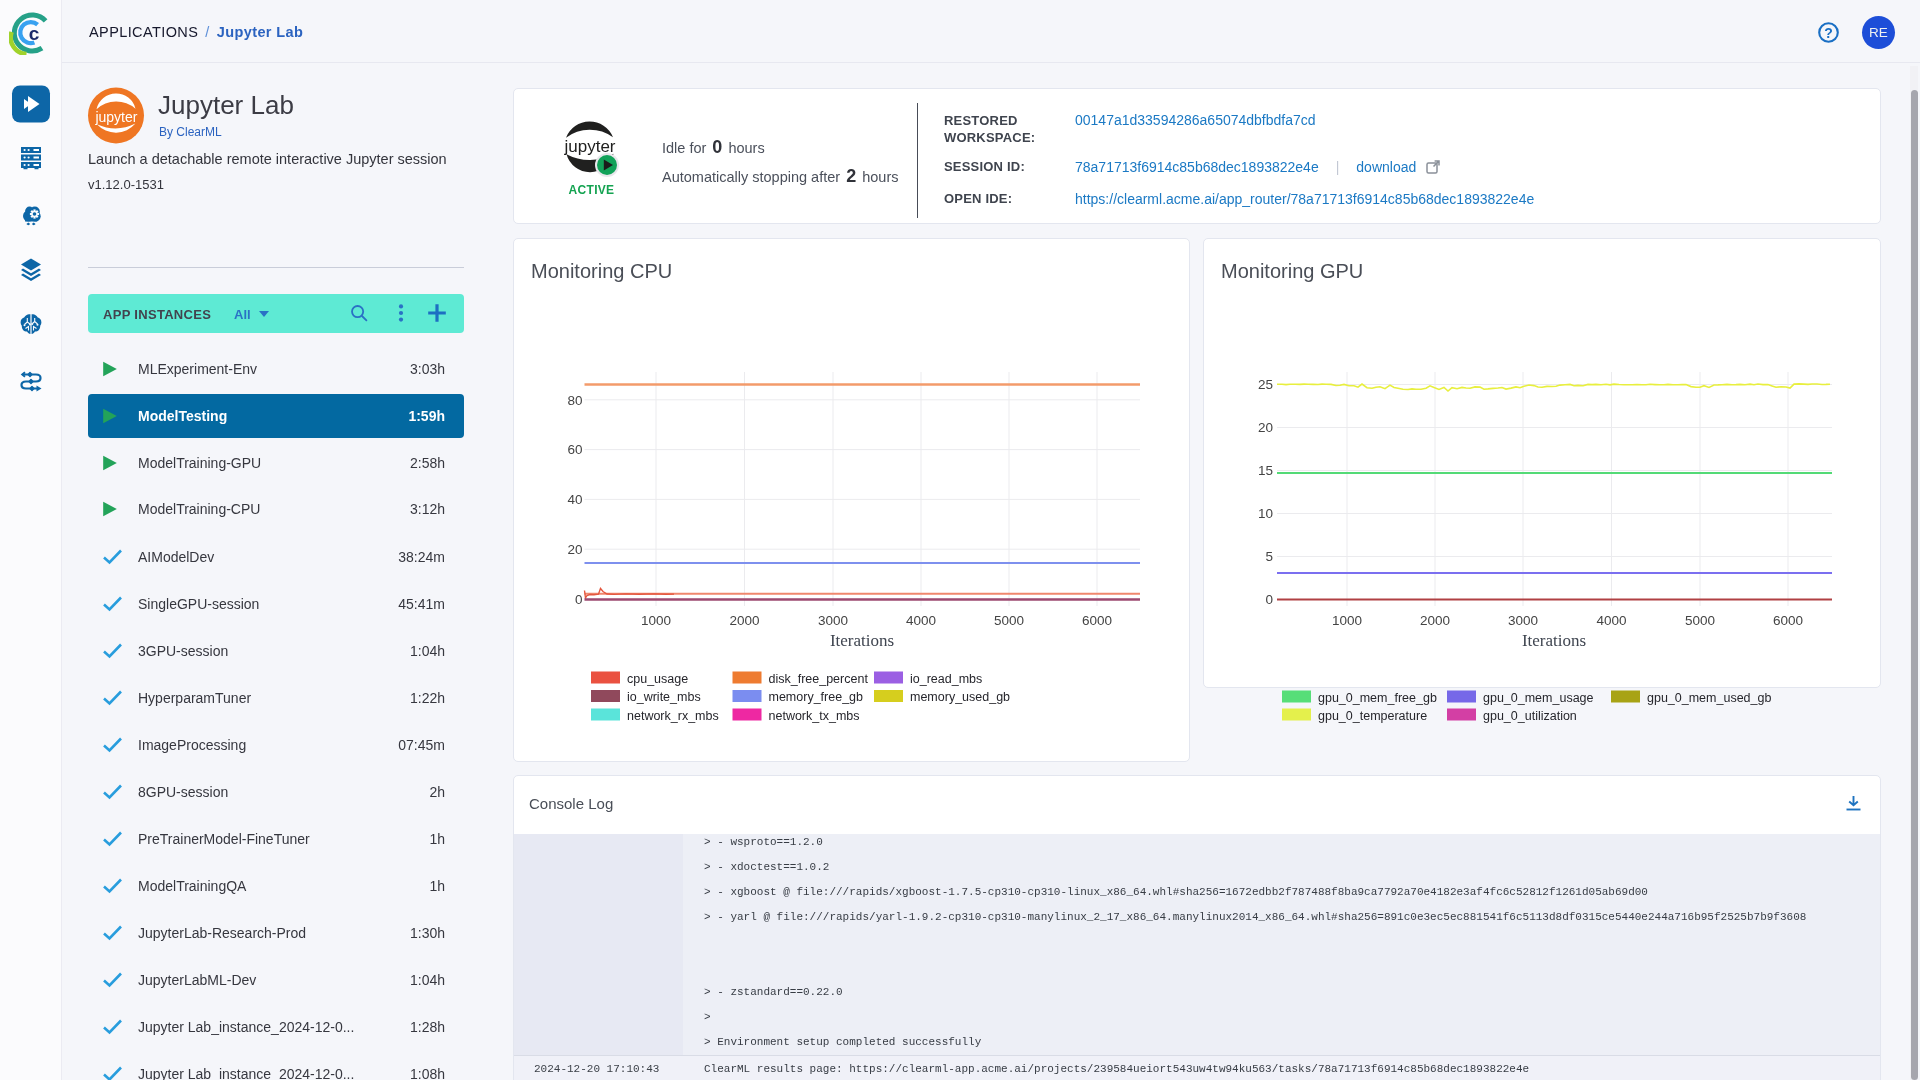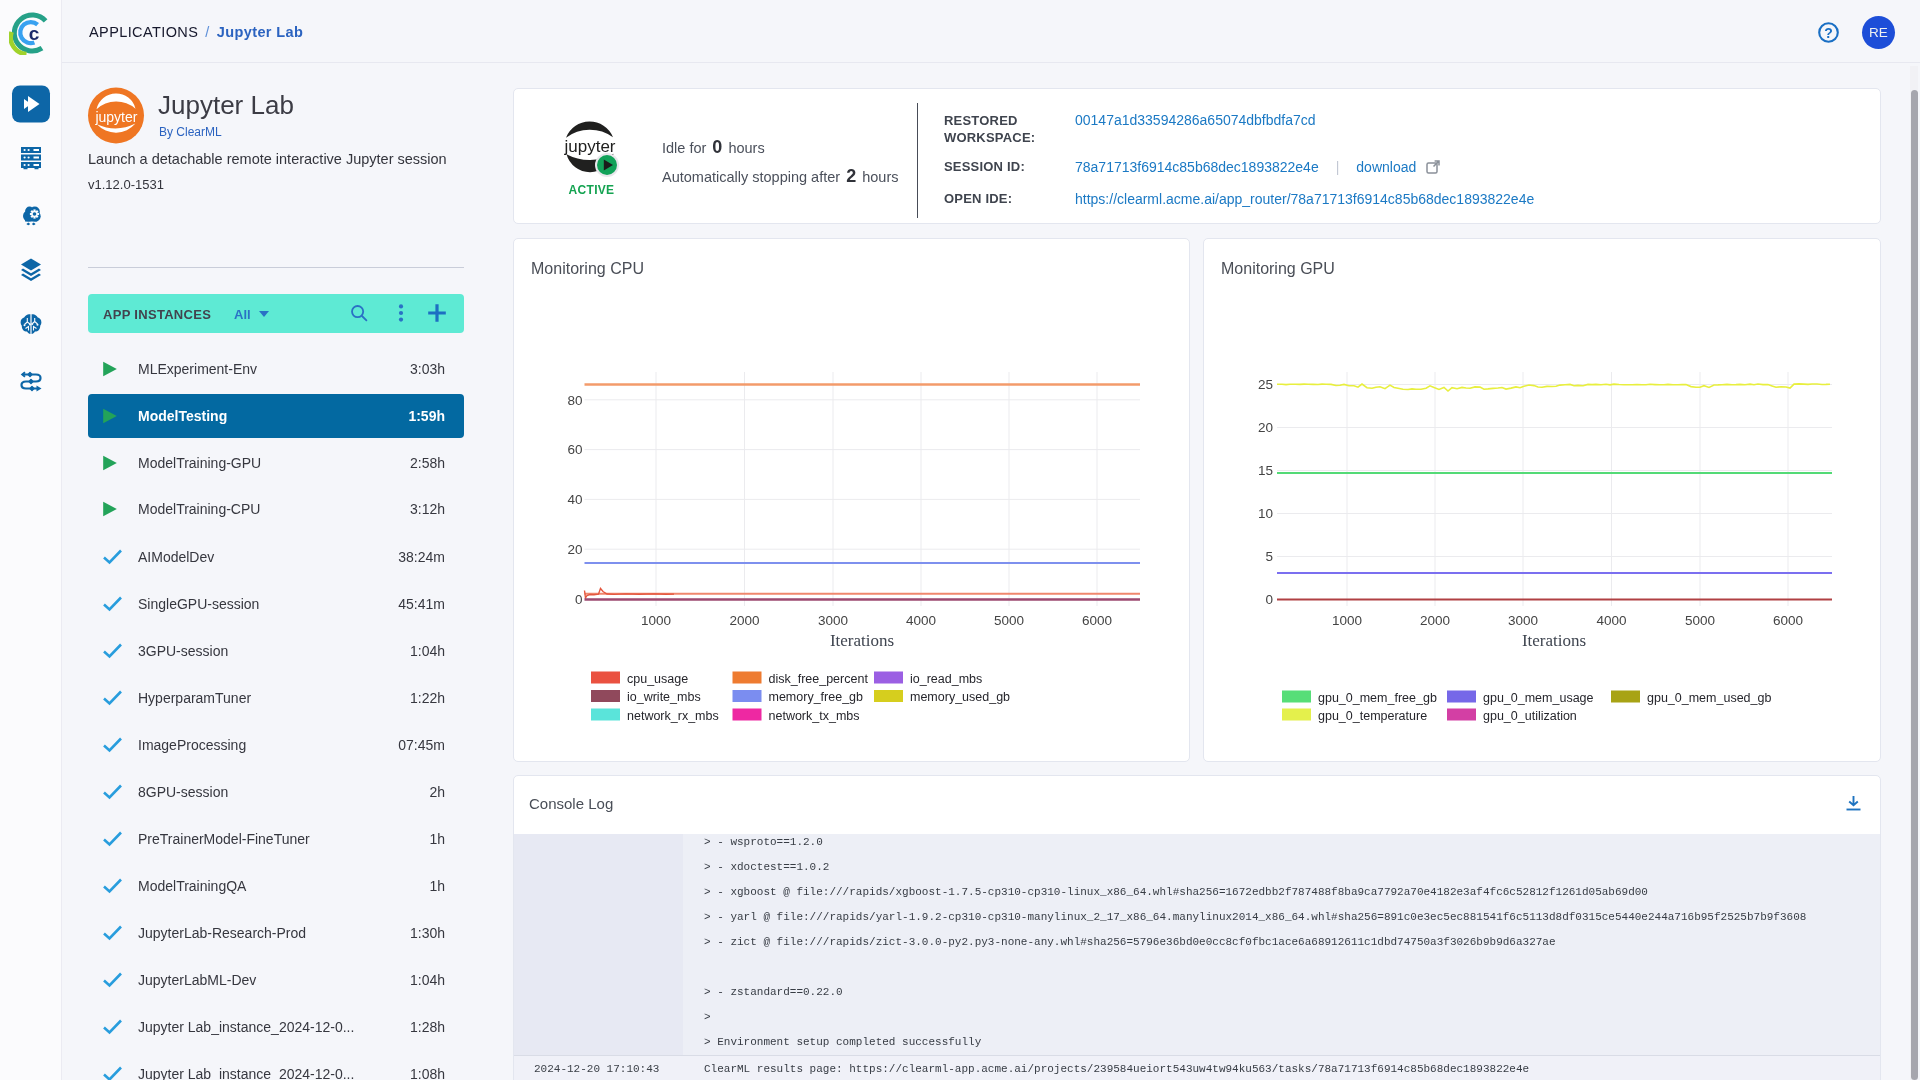--- a/index.html
+++ b/index.html
@@ -44,21 +44,21 @@
   #console .title { position:absolute; left:15px; top:19px; font-size:15px; color:#494e57; }
   .logrow { position:absolute; left:190px; font-family:"Liberation Mono", monospace; font-size:11px; color:#373c44; white-space:pre; transform:translateY(-50%); }
   #gutter { position:absolute; left:0; top:58px; width:169px; height:221px; background:#e7e9f3; }
   #logbg  { position:absolute; left:169px; top:58px; width:1197px; height:221px; background:#edeff6; }
   #lastrow { position:absolute; left:0; top:279px; width:1366px; height:49px; background:#f0f1f8; border-top:1px solid #d9dce6;}
   #lastrow .ts { position:absolute; left:20px; top:7px; font-family:"Liberation Mono", monospace; font-size:11px; color:#3c4148;}
   #lastrow .tx { position:absolute; left:190px; top:7px; font-family:"Liberation Mono", monospace; font-size:11px; color:#373c44; white-space:pre;}
   
   #sbar { left:1910px; top:66px; width:8px; height:1014px; background:#f1f1f5; }
   #sbar .thumb { position:absolute; left:0.5px; top:24px; width:7px; height:990px; background:#a6a6ae; border-radius:4px;}
-  .chtitle { position:absolute; left:17px; top:21px; font-size:16px; color:#4a4e57; }
+  .chtitle { position:absolute; left:17px; top:21px; font-size:20px; color:#4a4e57; }
 </style>
 </head>
 <body>
 <div class="abs" id="topbar"></div>
 <div class="abs" id="rail"></div>
 <div class="abs" id="crumb">APPLICATIONS<span class="sep">/</span><span class="cur">Jupyter Lab</span></div>
 
 <svg class="abs railicon" style="top:33px" width="44" height="44" viewBox="0 0 44 44">
 <path d="M36.6,9.9 A18,18 0 1 0 33,37.2" fill="none" stroke="#26a188" stroke-width="5"></path>
 <path d="M28.6,13.6 A10.5,10.5 0 1 0 25.4,31.4" fill="none" stroke="#38a1f0" stroke-width="4.3"></path>
@@ -361,21 +361,21 @@
 <text x="254.5" y="462" font-size="12.5" fill="#26262c" font-family="Liberation Sans">memory_free_gb</text>
 <rect x="360" y="451" width="29" height="12" fill="#d6ce1e"></rect>
 <text x="396" y="462" font-size="12.5" fill="#26262c" font-family="Liberation Sans">memory_used_gb</text>
 <rect x="77" y="469.5" width="29" height="12" fill="#5ae4da"></rect>
 <text x="113" y="480.5" font-size="12.5" fill="#26262c" font-family="Liberation Sans">network_rx_mbs</text>
 <rect x="218.5" y="469.5" width="29" height="12" fill="#ee28a2"></rect>
 <text x="254.5" y="480.5" font-size="12.5" fill="#26262c" font-family="Liberation Sans">network_tx_mbs</text>
     </svg>
 </div>
 
-<div class="card" id="gpu" style="left:1203px;top:238px;width:678px;height:524px;text-decoration:underline;">
+<div class="card" id="gpu" style="left:1203px;top:238px;width:678px;height:450px;text-decoration:underline;">
   <div class="chtitle">Monitoring GPU</div>
   <svg id="gpusvg" width="676" height="522" viewBox="0 0 676 522">
       <line x1="143" y1="133" x2="143" y2="367" stroke="#ebebee" stroke-width="1"></line>
 <line x1="231" y1="133" x2="231" y2="367" stroke="#ebebee" stroke-width="1"></line>
 <line x1="319" y1="133" x2="319" y2="367" stroke="#ebebee" stroke-width="1"></line>
 <line x1="407.5" y1="133" x2="407.5" y2="367" stroke="#ebebee" stroke-width="1"></line>
 <line x1="496" y1="133" x2="496" y2="367" stroke="#ebebee" stroke-width="1"></line>
 <line x1="584" y1="133" x2="584" y2="367" stroke="#ebebee" stroke-width="1"></line>
 <line x1="73" y1="145.5" x2="628" y2="145.5" stroke="#ebebee" stroke-width="1"></line>
 <text x="69" y="150.2" font-size="13.5" fill="#444" text-anchor="end" font-family="Liberation Sans">25</text>
@@ -418,21 +418,20 @@
   <svg style="position:absolute;right:17px;top:18px" width="19" height="19" viewBox="0 0 19 19">
       <path d="M9.5,2 L9.5,11 M5.2,7.5 L9.5,11.3 L13.8,7.5" fill="none" stroke="#1e73c0" stroke-width="1.9"></path>
       <path d="M2.5,15.5 L16.5,15.5" stroke="#1e73c0" stroke-width="1.9"></path>
     </svg>
   <div id="gutter"></div>
   <div id="logbg"></div>
   <div class="logrow" style="top:66px">&gt; - wsproto==1.2.0</div>
 <div class="logrow" style="top:91px">&gt; - xdoctest==1.0.2</div>
 <div class="logrow" style="top:116px">&gt; - xgboost @ file:///rapids/xgboost-1.7.5-cp310-cp310-linux_x86_64.whl#sha256=1672edbb2f787488f8ba9ca7792a70e4182e3af4fc6c52812f1261d05ab69d00</div>
 <div class="logrow" style="top:141px">&gt; - yarl @ file:///rapids/yarl-1.9.2-cp310-cp310-manylinux_2_17_x86_64.manylinux2014_x86_64.whl#sha256=891c0e3ec5ec881541f6c5113d8df0315ce5440e244a716b95f2525b7b9f3608</div>
-<div class="logrow" style="top:166px">&gt; - zict @ file:///rapids/zict-3.0.0-py2.py3-none-any.whl#sha256=5796e36bd0e0cc8cf0fbc1ace6a68912611c1dbd74750a3f3026b9b9d6a327ae</div>
 <div class="logrow" style="top:216px">&gt; - zstandard==0.22.0</div>
 <div class="logrow" style="top:241px">&gt;</div>
 <div class="logrow" style="top:266px">&gt; Environment setup completed successfully</div>
   <div id="lastrow">
     <div class="ts">2024-12-20 17:10:43</div>
     <div class="tx">ClearML results page: https://clearml-app.acme.ai/projects/239584ueiort543uw4tw94ku563/tasks/78a71713f6914c85b68dec1893822e4e</div>
   </div>
 </div>
 <div class="abs" id="sbar">
     <div class="thumb"></div>

